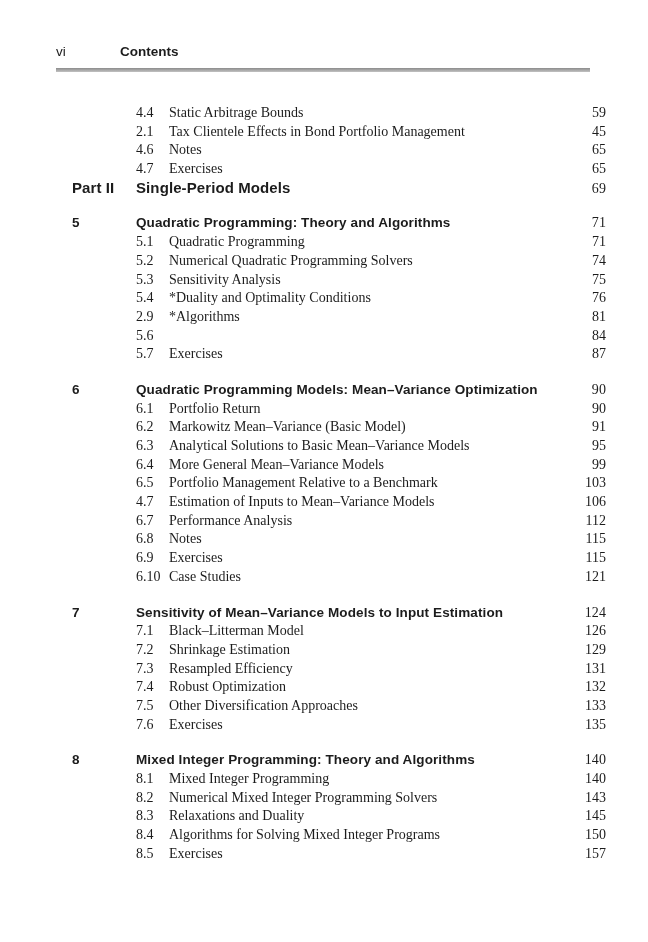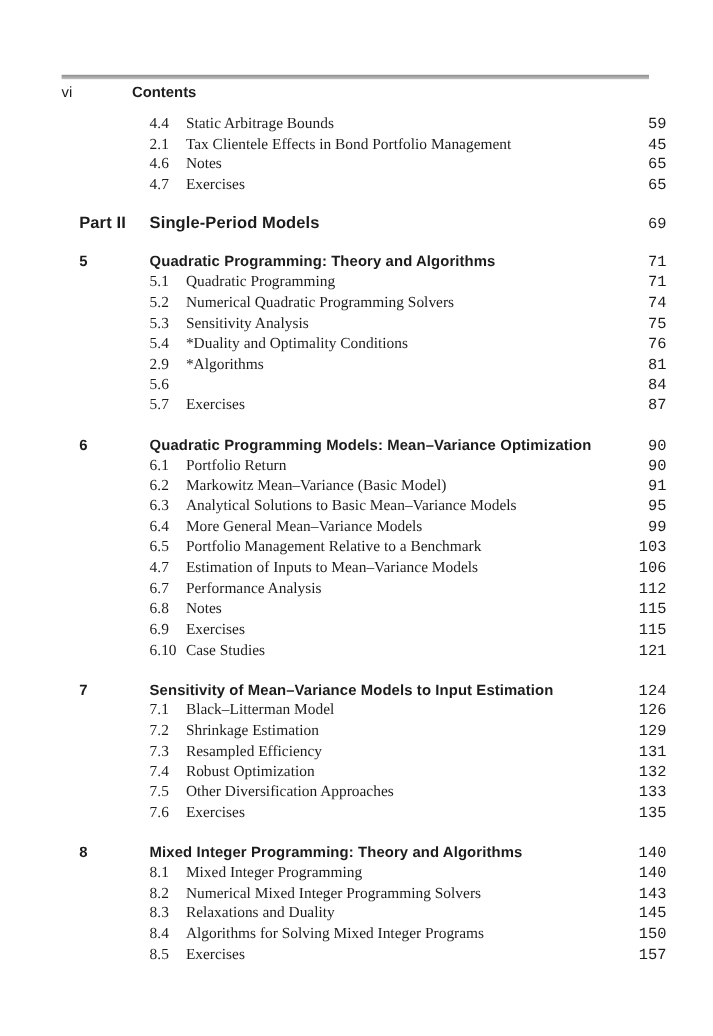--- a/index.html
+++ b/index.html
@@ -13,21 +13,20 @@
   }
   .running-head {
     position: absolute;
     top: 44px;
     left: 56px;
     right: 58px;
     height: 18px;
     font-family: "Liberation Sans", sans-serif;
     font-size: 13.5px;
     line-height: 16px;
-    margin-top: 32px;
   }
   .folio {
     position: absolute;
     left: 0;
     top: 0;
     font-weight: 400;
   }
   .head-title {
     position: absolute;
     left: 64px;
@@ -55,30 +54,30 @@
     height: 18.7px;
     line-height: 18.7px;
     font-family: "Liberation Serif", "DejaVu Serif", serif;
     font-size: 14px;
     white-space: nowrap;
   }
   .row .c1 { grid-column: 1; grid-row: 1; }
   .row .c2 { grid-column: 2; grid-row: 1; }
   .row .c3 { grid-column: 3; grid-row: 1; }
   .row .c4 { grid-column: 4; grid-row: 1; text-align: right;
-             font-family: Liberation Mono, monospace;
+             font-family: Liberation Serif, serif;
              font-size: 14px; font-weight: 400; }
   .row.chapter, .row.part {
     font-family: "Liberation Sans", sans-serif;
     font-weight: 700;
     font-size: 13.5px;
     letter-spacing: 0.1px;
   }
   .row.chapter { margin-top: 17px; }
-  .row.part { margin-top: 15px; font-size: 15px; }
+  .row.part { font-size: 15px; }
   .row.chapter .c3, .row.part .c3 { grid-column: 2 / 4; }
   .row.part .c1 { white-space: nowrap; }
 </style>
 </head>
 <body>
 
 <div class="page">
   <header class="running-head">
     <span class="folio">vi</span>
     <span class="head-title">Contents</span>

